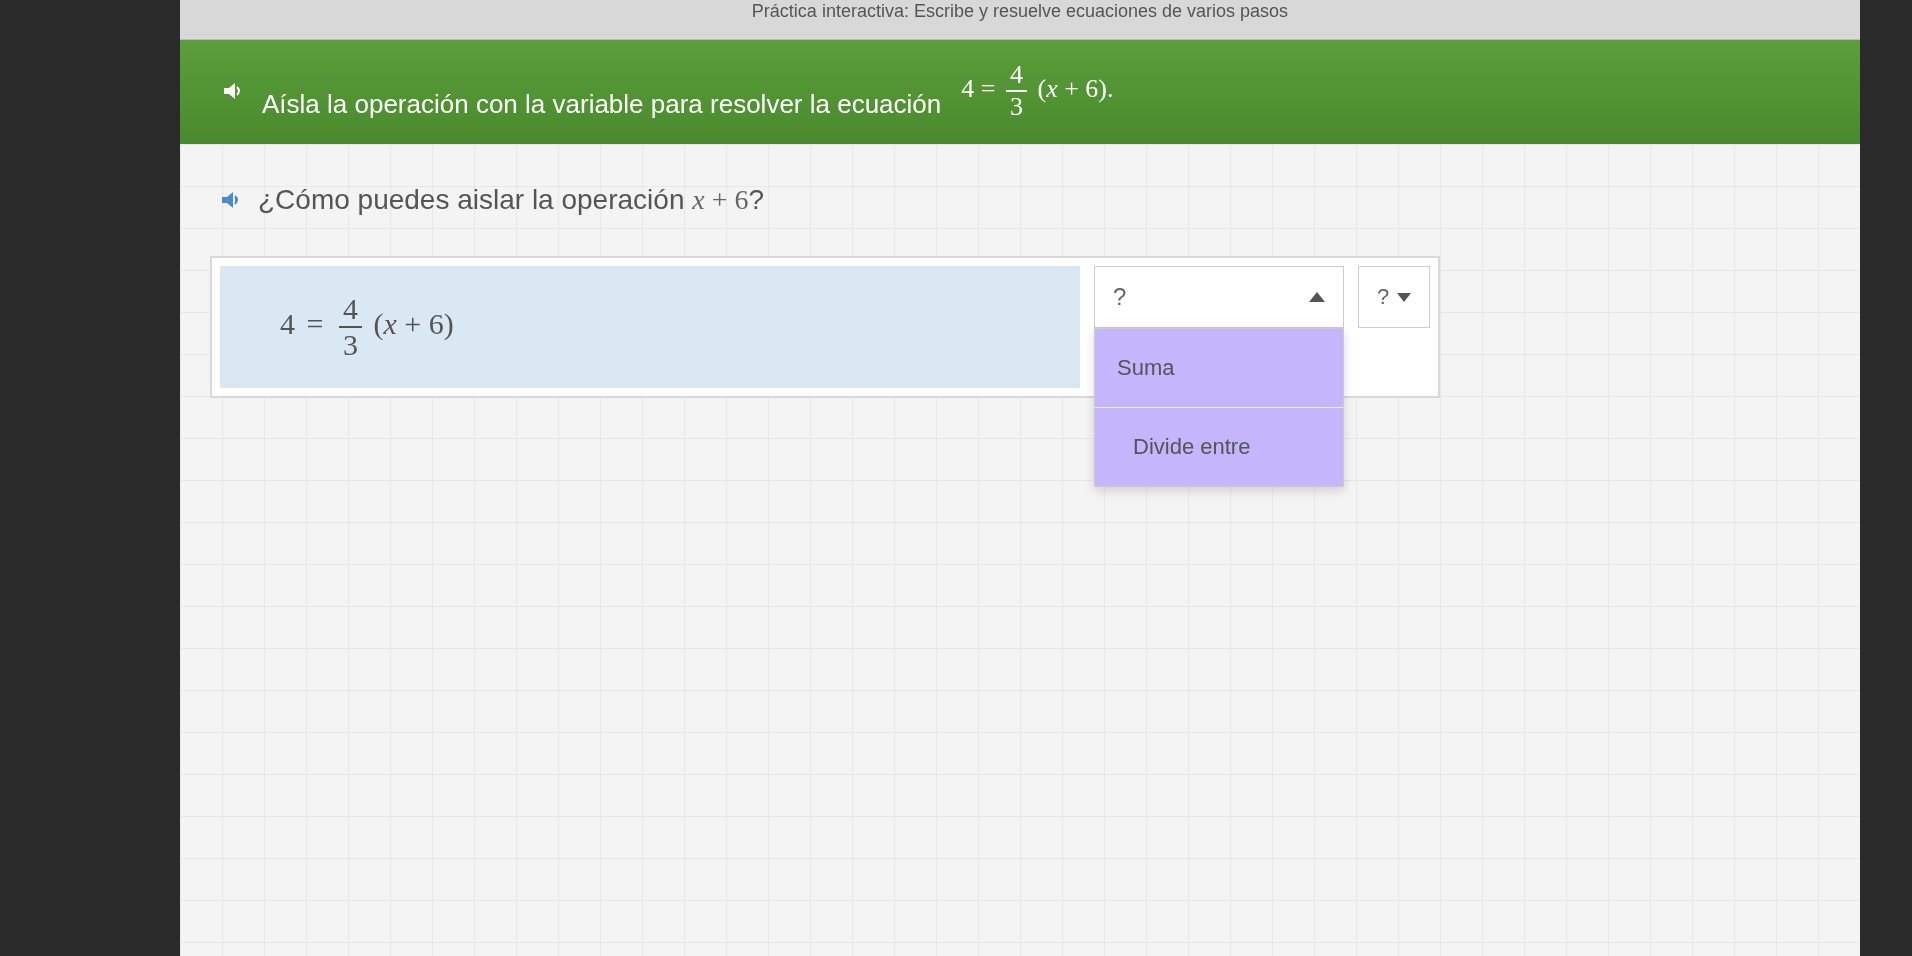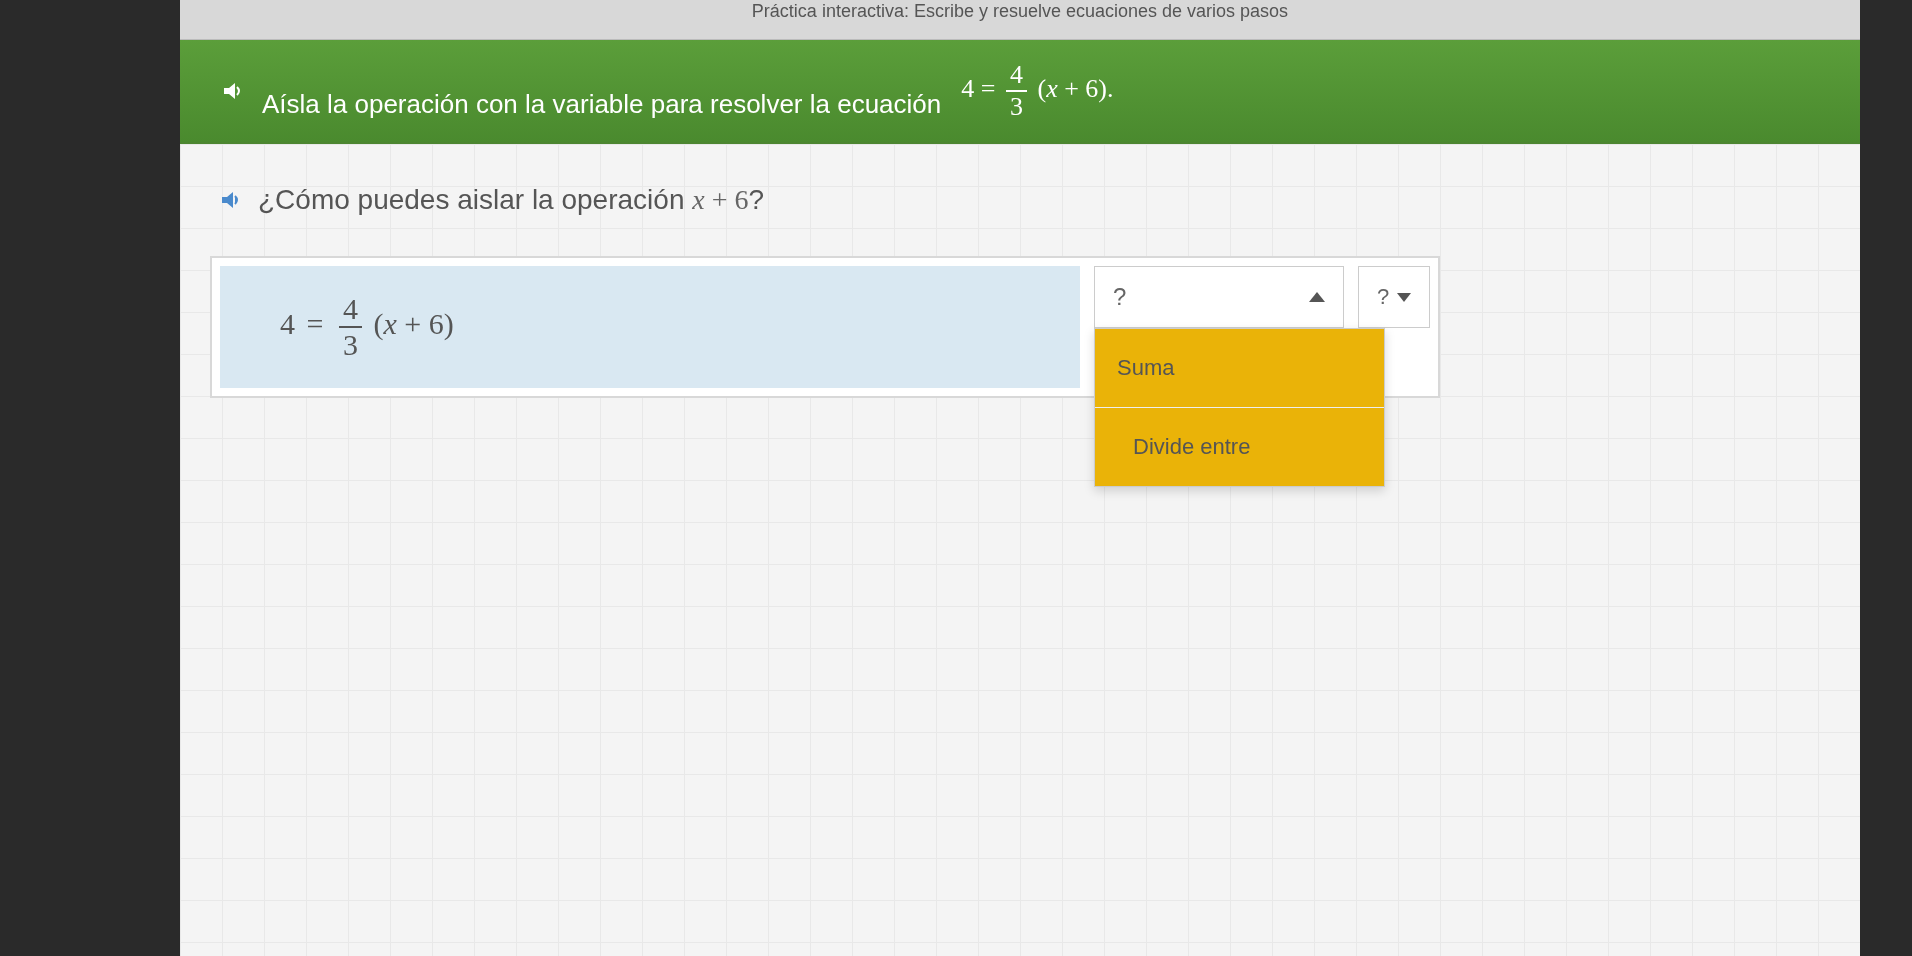--- a/index.html
+++ b/index.html
@@ -123,22 +123,22 @@
     width: 0;
     height: 0;
     border-left: 8px solid transparent;
     border-right: 8px solid transparent;
     border-bottom: 10px solid #555;
   }
   .dropdown-menu {
     position: absolute;
     top: 62px;
     left: 0;
-    width: 291px;
-    background: #eab308;
+    width: 250px;
+    background: #c4b5fd;
     border: 1px solid #ccc;
     box-shadow: 0 4px 10px rgba(0,0,0,0.15);
     z-index: 10;
   }
   .dropdown-item {
     padding: 26px 22px;
     font-size: 22px;
     color: #555;
     border-bottom: 1px solid #eee;
     cursor: pointer;

